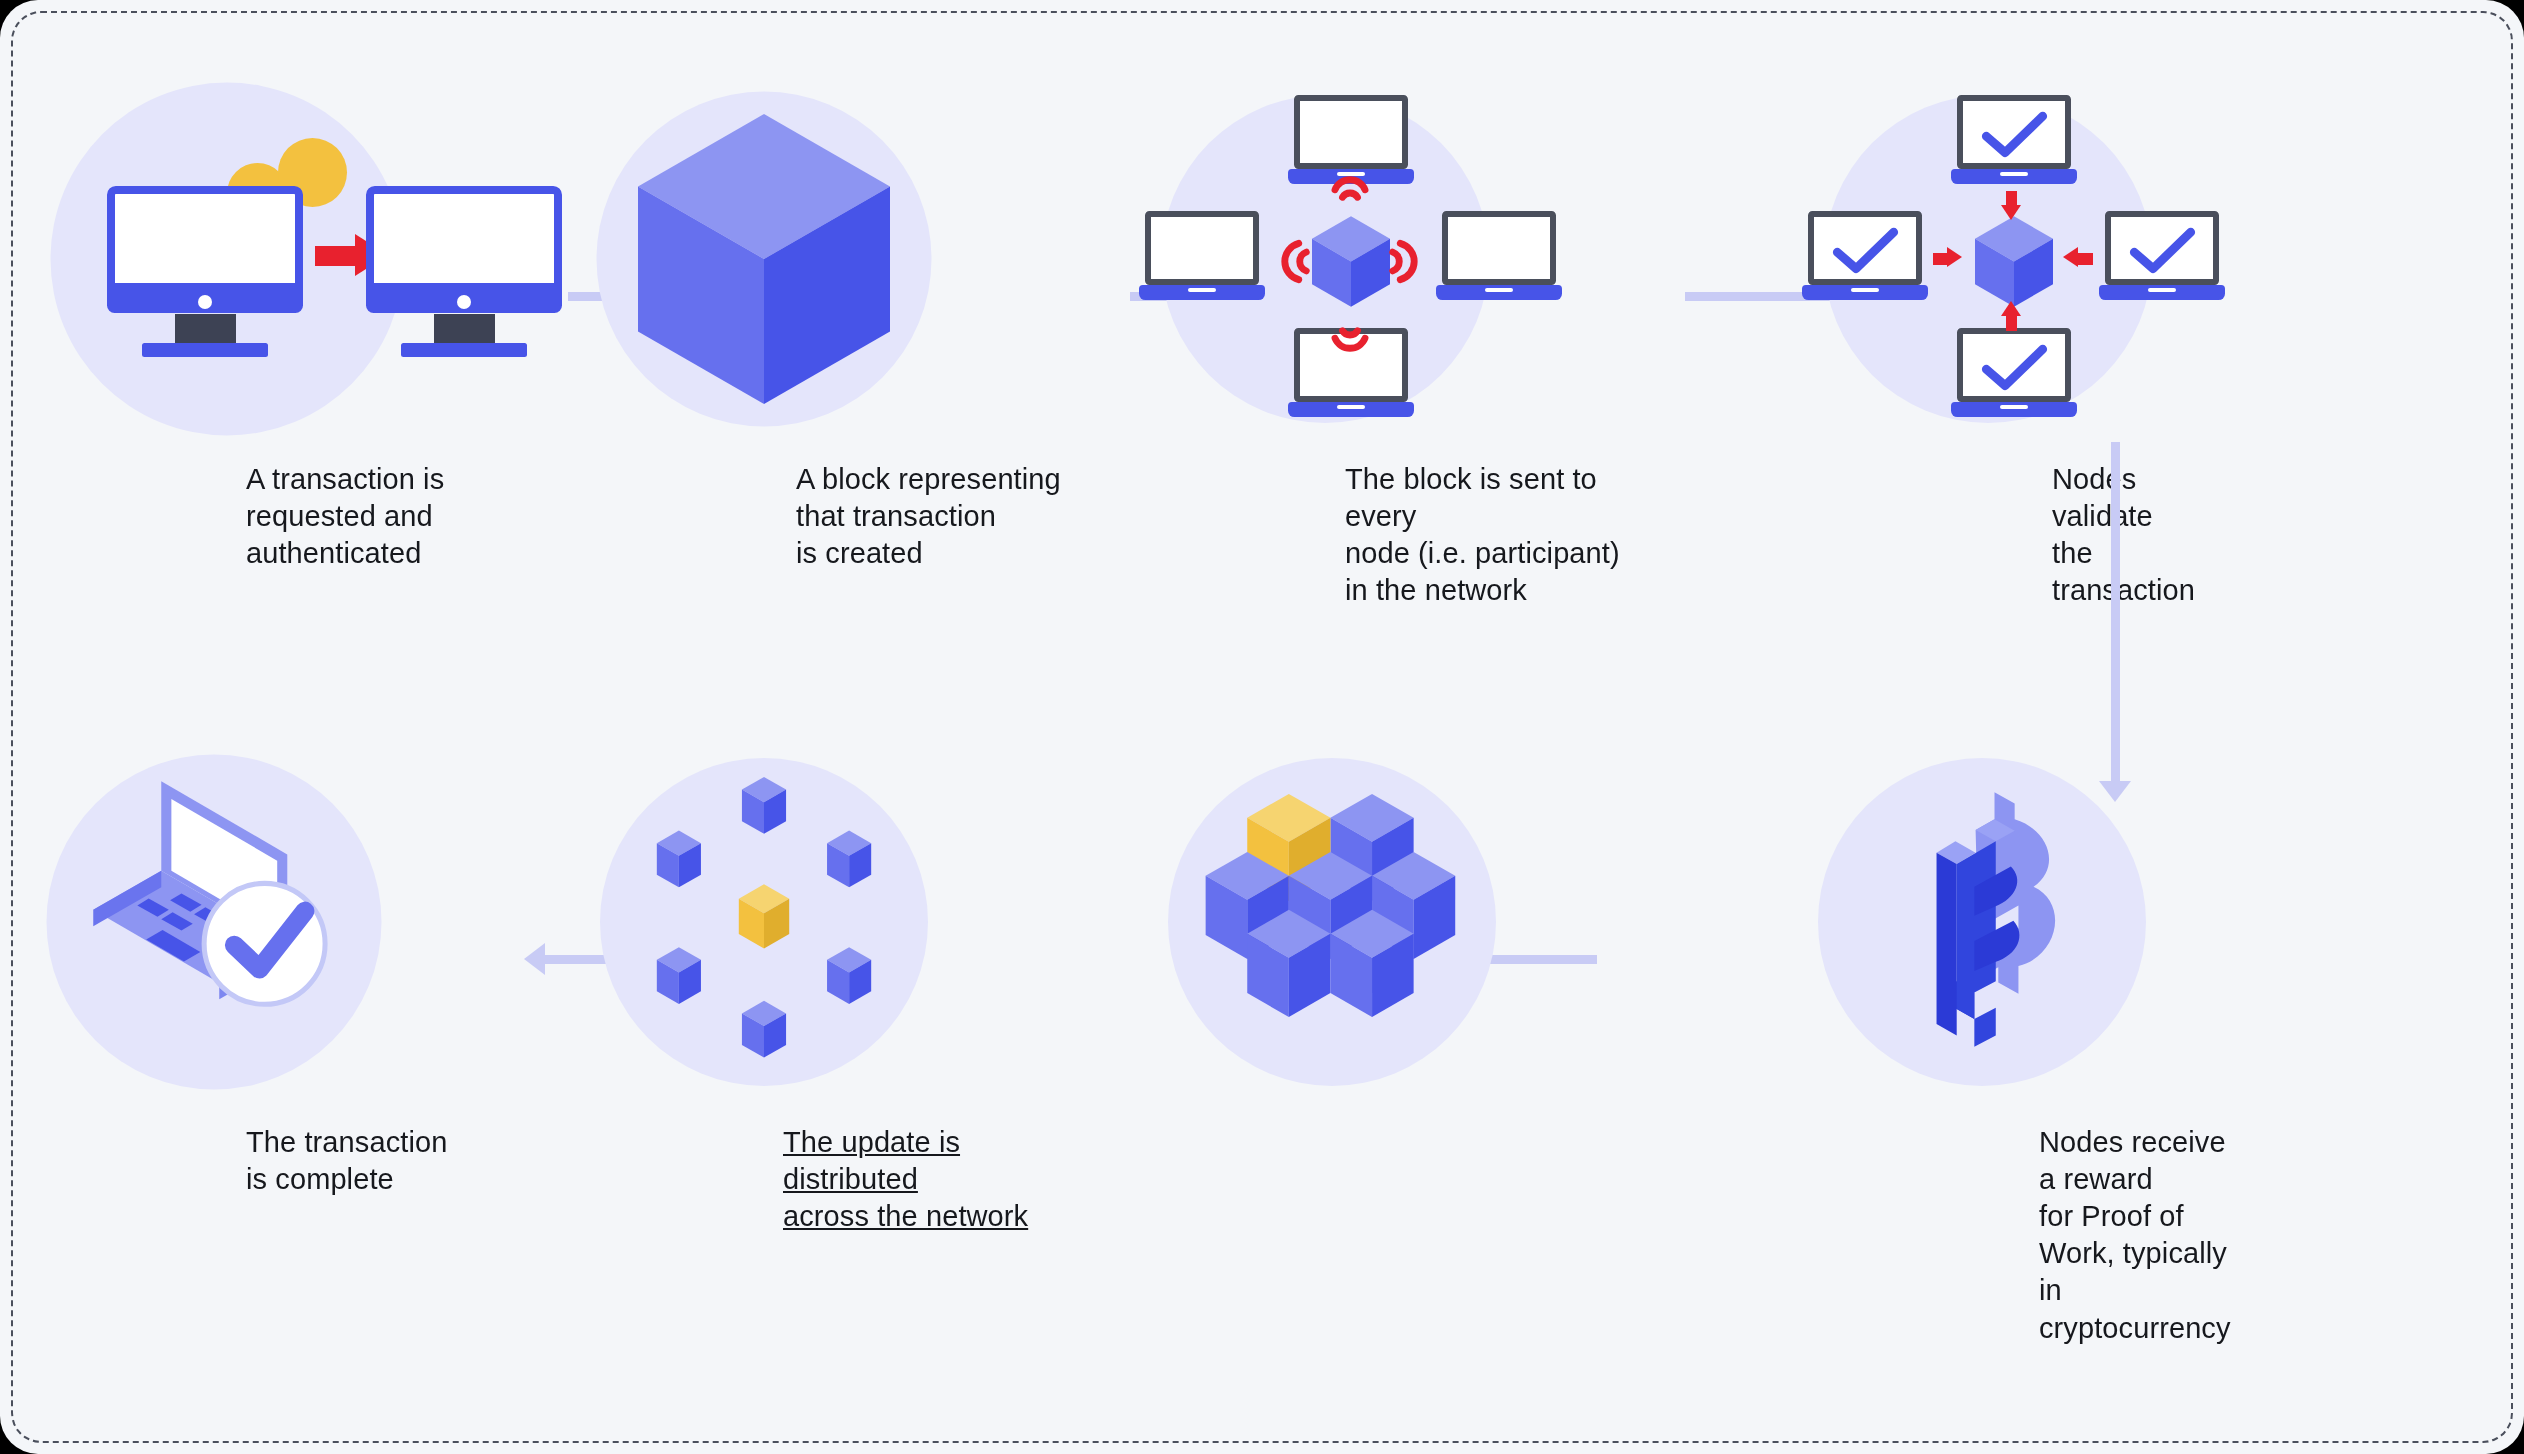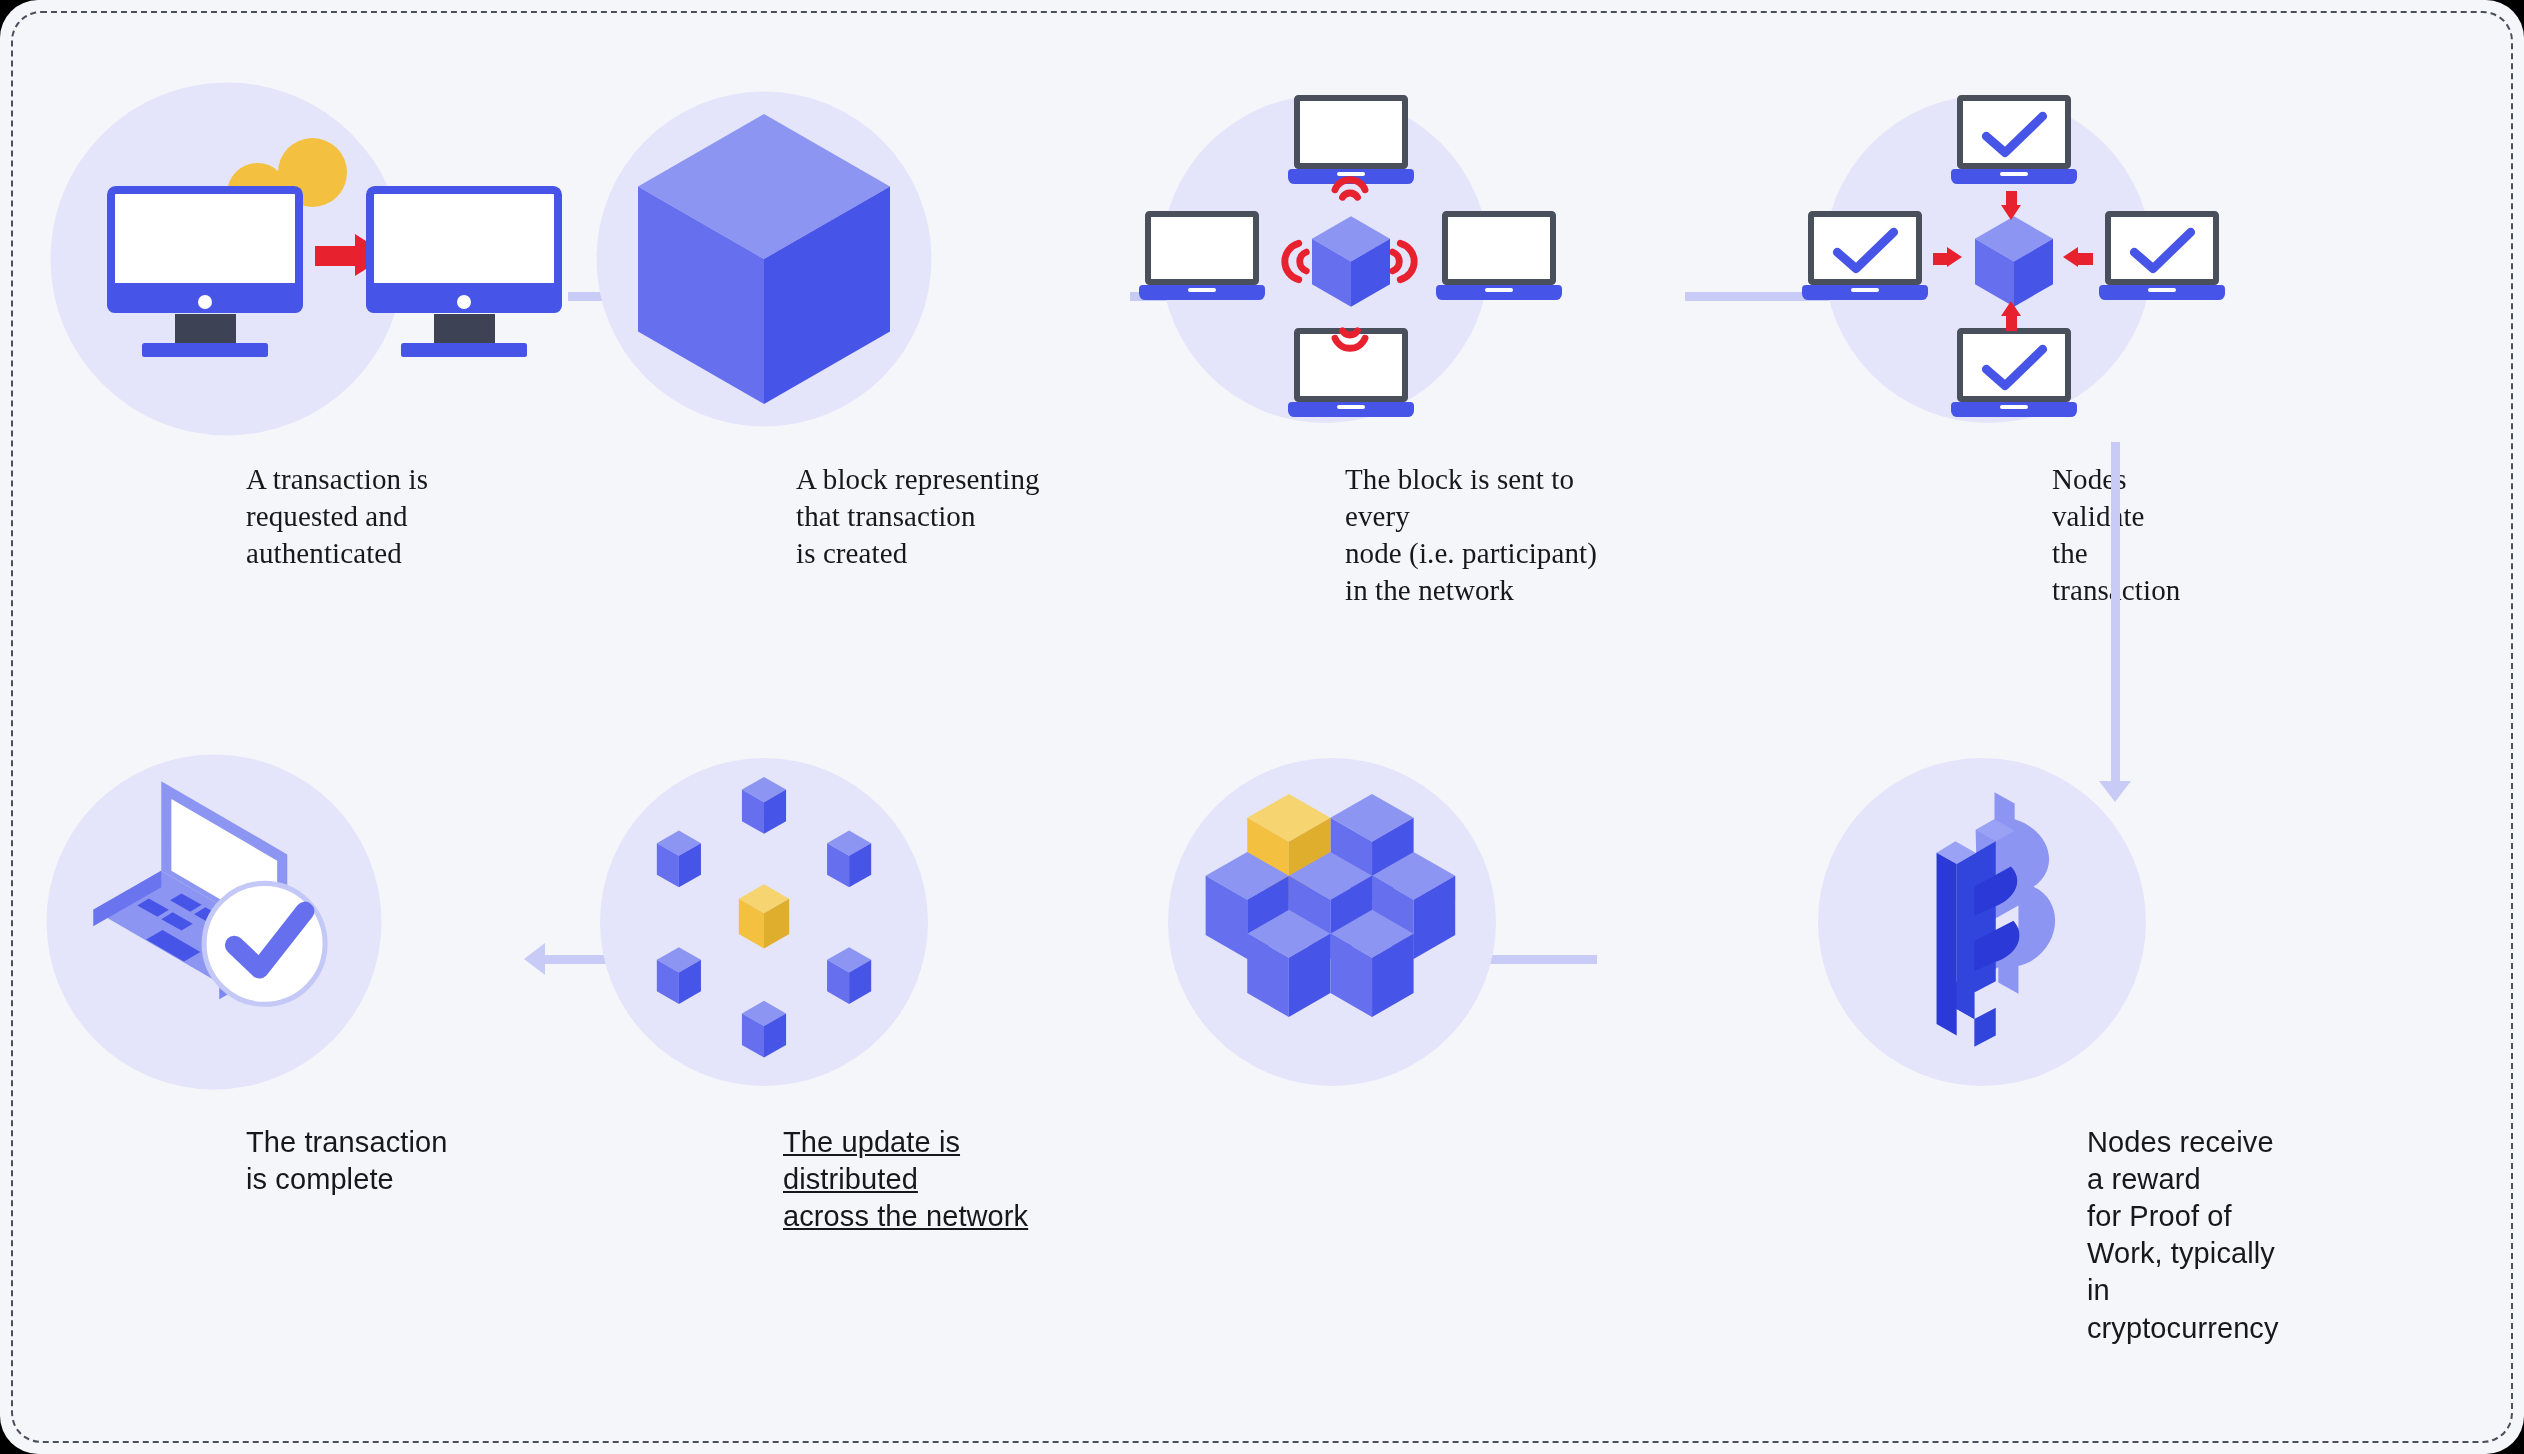--- a/index.html
+++ b/index.html
@@ -20,21 +20,21 @@
     position:absolute;
     left:11.4px;top:11.4px;right:11.4px;bottom:11.4px;
     border:2.5px dashed #4a4f5c;
     border-radius:30px;
     box-sizing:border-box;
     pointer-events:none;
   }
 
   
   .row{position:absolute;left:0;right:0;}
-  #row1{top:82px;height:581px;font-family:Liberation Serif, serif;}
+  #row1{top:82px;height:581px;}
   #row2{top:745px;height:581px;}
 
   .step{
     position:absolute;
     width:568px;
     top:0;
   }
   .step .art{
     position:relative;
     height:353px;
@@ -59,21 +59,21 @@
 
   
   #s1{left:-38px;}  #s1 .caption{left:284px;}
   #s2{left:518px;}  #s2 .caption{left:278px;}
   #s3{left:1073px;} #s3 .caption{left:272px;}
   #s4{left:1635px;} #s4 .caption{left:417px;}
 
   #s5{left:-38px;}  #s5 .caption{left:284px;}
   #s6{left:518px;}  #s6 .caption{left:265px;text-decoration:underline;}
   #s7{left:1073px;} #s7 .caption{left:284px;}
-  #s8{left:1635px;} #s8 .caption{left:404px;margin-left:48px;}
+  #s8{left:1635px;} #s8 .caption{left:404px;}
 
   
   .conn{position:absolute;height:8.8px;background:#c8cbf5;}
   .conn .head{
     position:absolute;top:50%;transform:translateY(-50%);
     width:0;height:0;
     border-top:16.4px solid transparent;
     border-bottom:16.4px solid transparent;
   }
   .conn.right .head{right:-19px;border-left:21.5px solid #c8cbf5;}

